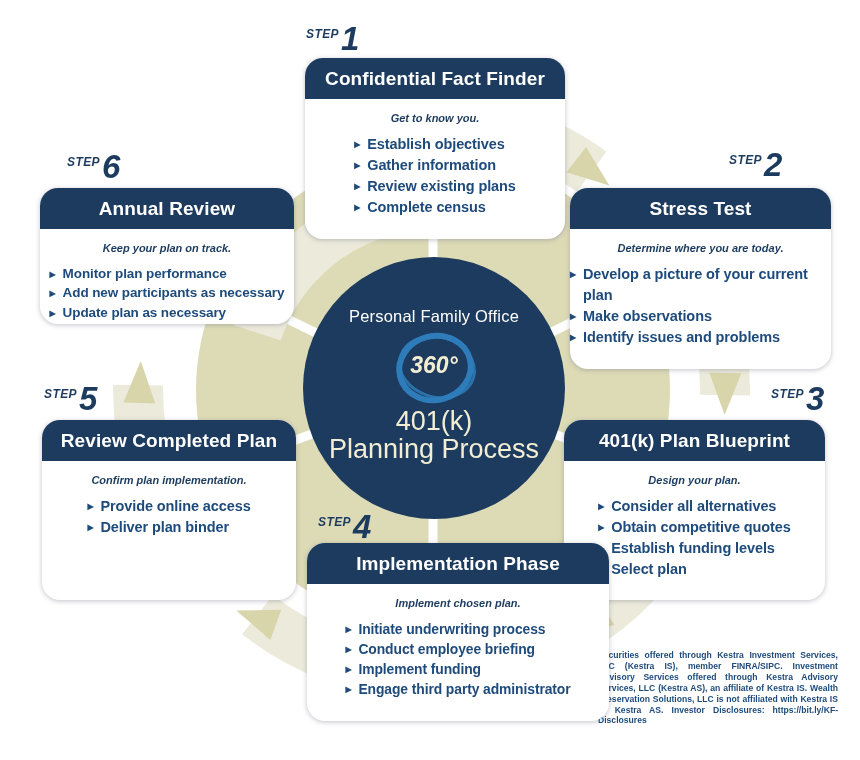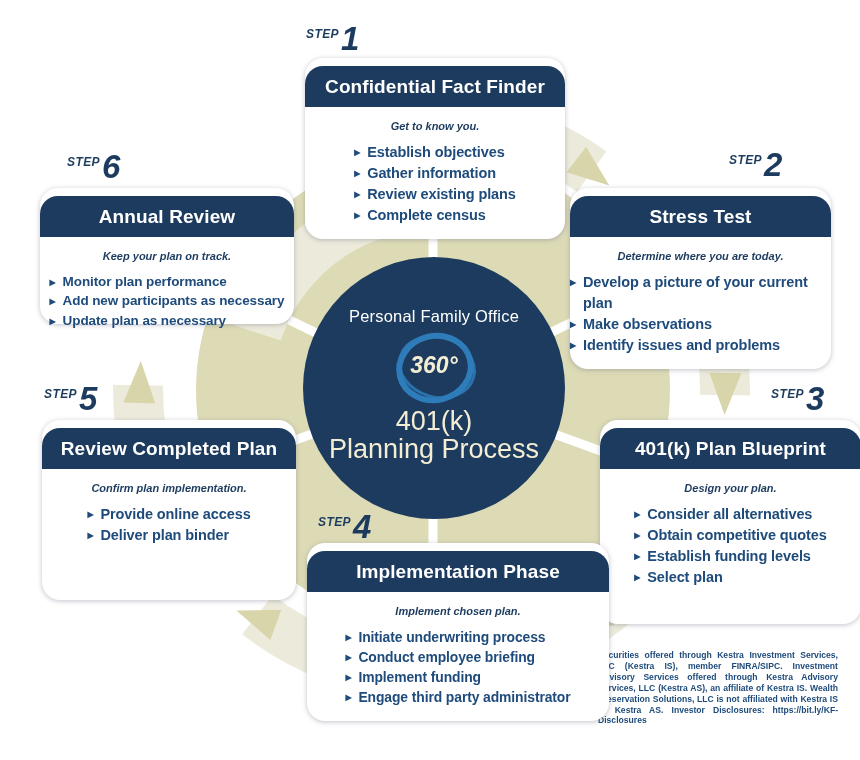--- a/index.html
+++ b/index.html
@@ -16,32 +16,32 @@
   
   .center-text{position:absolute;left:284px;width:300px;text-align:center;z-index:1;}
   .brand-line{top:307px;color:#fff;font-size:16.5px;letter-spacing:.2px;}
   .degree{top:352px;color:var(--cream);font-size:23px;font-weight:bold;font-style:italic;}
   .c-title1{top:406px;color:var(--cream);font-size:27px;}
   .c-title2{top:434px;color:var(--cream);font-size:27px;}
   
   .card{position:absolute;background:#fff;border-radius:18px;z-index:2;
         box-shadow:0 1px 5px rgba(100,100,125,.4);}
   .card-header{background:var(--navy);color:#fff;font-weight:bold;font-size:19px;
-        text-align:center;padding:10px 2px 9px;border-radius:18px 18px 0 0;letter-spacing:.1px;margin-top:8px;}
+        text-align:center;padding:10px 2px 9px;border-radius:18px 18px 0 0;letter-spacing:.1px;}
   .tagline{color:var(--navy);font-style:italic;font-weight:bold;font-size:11px;
         text-align:center;margin:13px 6px 10px;}
   .bullets{display:table;margin:0 auto;list-style:none;}
   .bullets li{position:relative;padding-left:13px;font-size:14.5px;font-weight:bold;
         color:var(--blue);line-height:1.44;letter-spacing:-.1px;}
   .bullets li::before{content:"\25B6";position:absolute;left:0;top:5px;font-size:8px;color:var(--blue);}
   #card-4 .bullets li{font-size:13.9px;}
   #card-6 .bullets li{font-size:13.5px;}
   #card-1{left:305px;top:58px;width:260px;height:181px;}
   #card-2{left:570px;top:188px;width:261px;height:181px;}
-  #card-3{left:600px;top:420px;width:261px;height:204px;}
+  #card-3{left:564px;top:420px;width:261px;height:180px;}
   #card-4{left:307px;top:543px;width:302px;height:178px;}
   #card-5{left:42px; top:420px;width:254px;height:180px;}
   #card-6{left:40px; top:188px;width:254px;height:136px;}
   
   .step-label{position:absolute;display:flex;align-items:flex-start;color:var(--navy);
         font-style:italic;z-index:2;}
   .step-word{font-size:12px;font-weight:bold;letter-spacing:.4px;margin-top:3px;}
   .step-num{font-size:33px;font-weight:bold;line-height:.9;margin-left:2px;}
   #step-label-1{left:306px;top:24px;}
   #step-label-2{left:729px;top:150px;}

